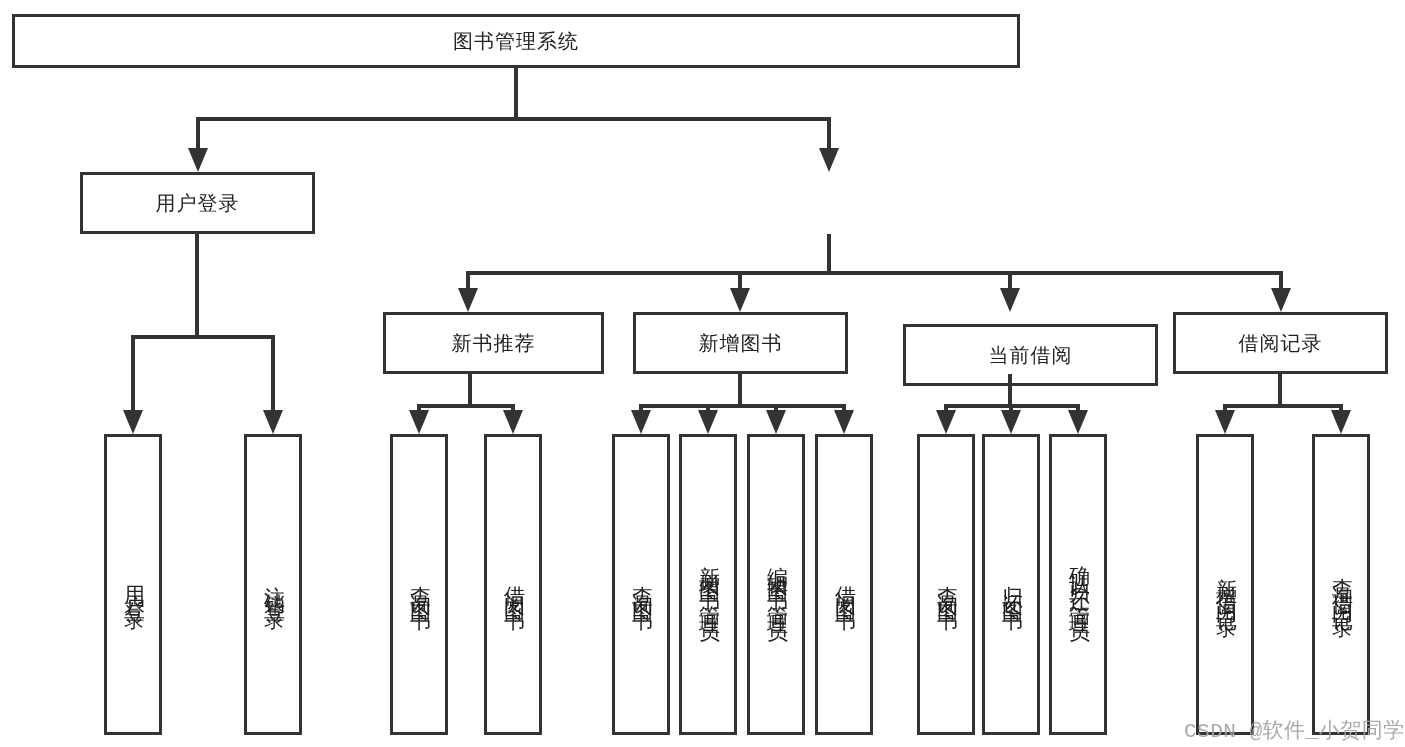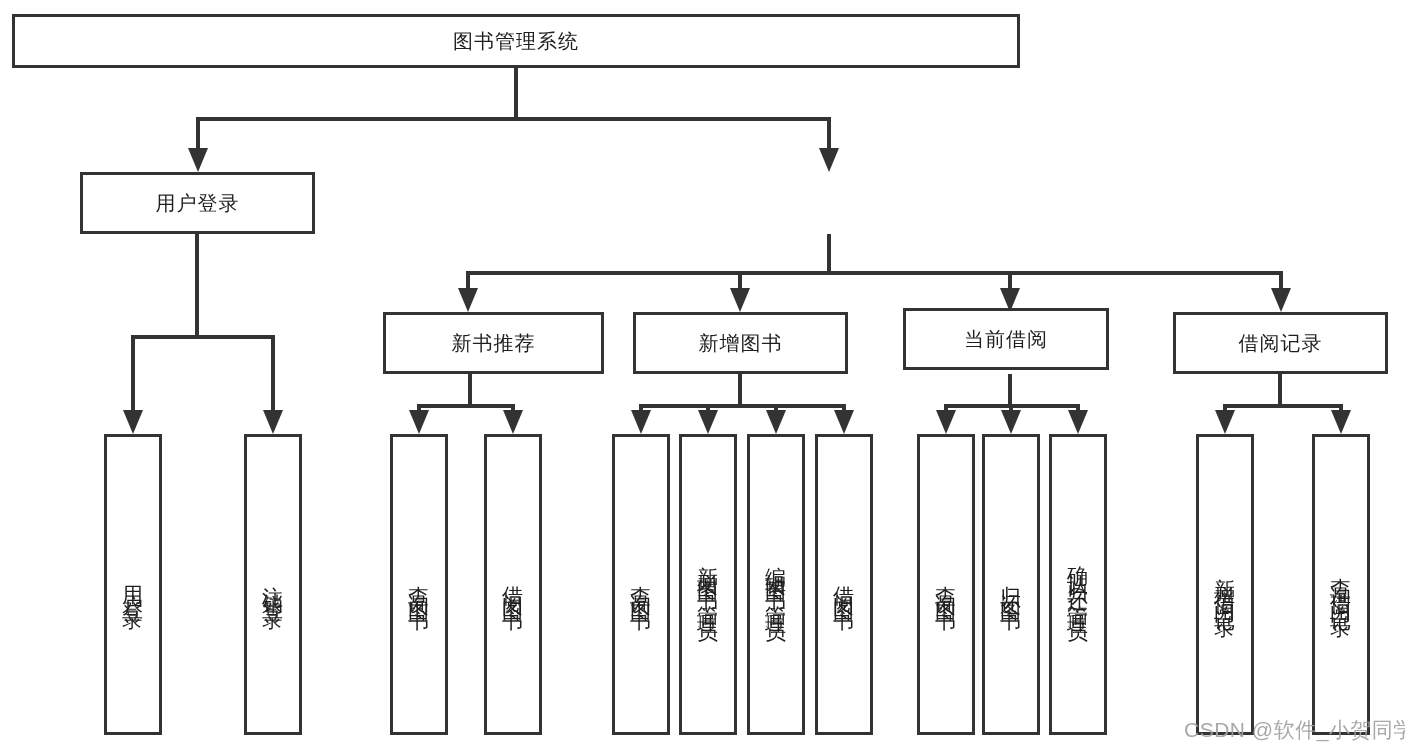--- a/index.html
+++ b/index.html
@@ -8,21 +8,21 @@
     --text:#1f1f1f;
     --wm:#a2a2a2;
     --bg:#ffffff;
   }
   html,body{margin:0;padding:0;background:var(--bg);}
   .canvas{
     position:relative;
     width:1405px;height:747px;
     background:var(--bg);
     overflow:hidden;
-    font-family:Liberation Sans, sans-serif;
+    font-family:Liberation Mono, monospace;
     color:var(--text);
   }
   .box{
     position:absolute;
     background:#ffffff;
     border:3px solid var(--border);
     box-sizing:border-box;
     display:flex;align-items:center;justify-content:center;
   }
   .hlabel{
@@ -97,21 +97,21 @@
   <div class="arr" style="left:1000px;top:288px"></div>
   <div class="vline" style="left:1279px;top:271px;height:25px"></div>
   <div class="arr" style="left:1271px;top:288px"></div>
 
   <div class="box" style="left:383px;top:312px;width:221px;height:62px">
     <span class="hlabel">新书推荐</span>
   </div>
   <div class="box" style="left:633px;top:312px;width:215px;height:62px">
     <span class="hlabel">新增图书</span>
   </div>
-  <div class="box" style="left:903px;top:308px;width:206px;height:62px">
+  <div class="box" style="left:903px;top:324px;width:255px;height:62px">
     <span class="hlabel">当前借阅</span>
   </div>
   <div class="box" style="left:1173px;top:312px;width:215px;height:62px">
     <span class="hlabel">借阅记录</span>
   </div>
 
   <div class="vline" style="left:468px;top:374px;height:34px"></div>
   <div class="hline" style="left:417px;top:404px;width:98px"></div>
   <div class="vline" style="left:417px;top:404px;height:10px"></div>
   <div class="arr" style="left:409px;top:410px"></div>

